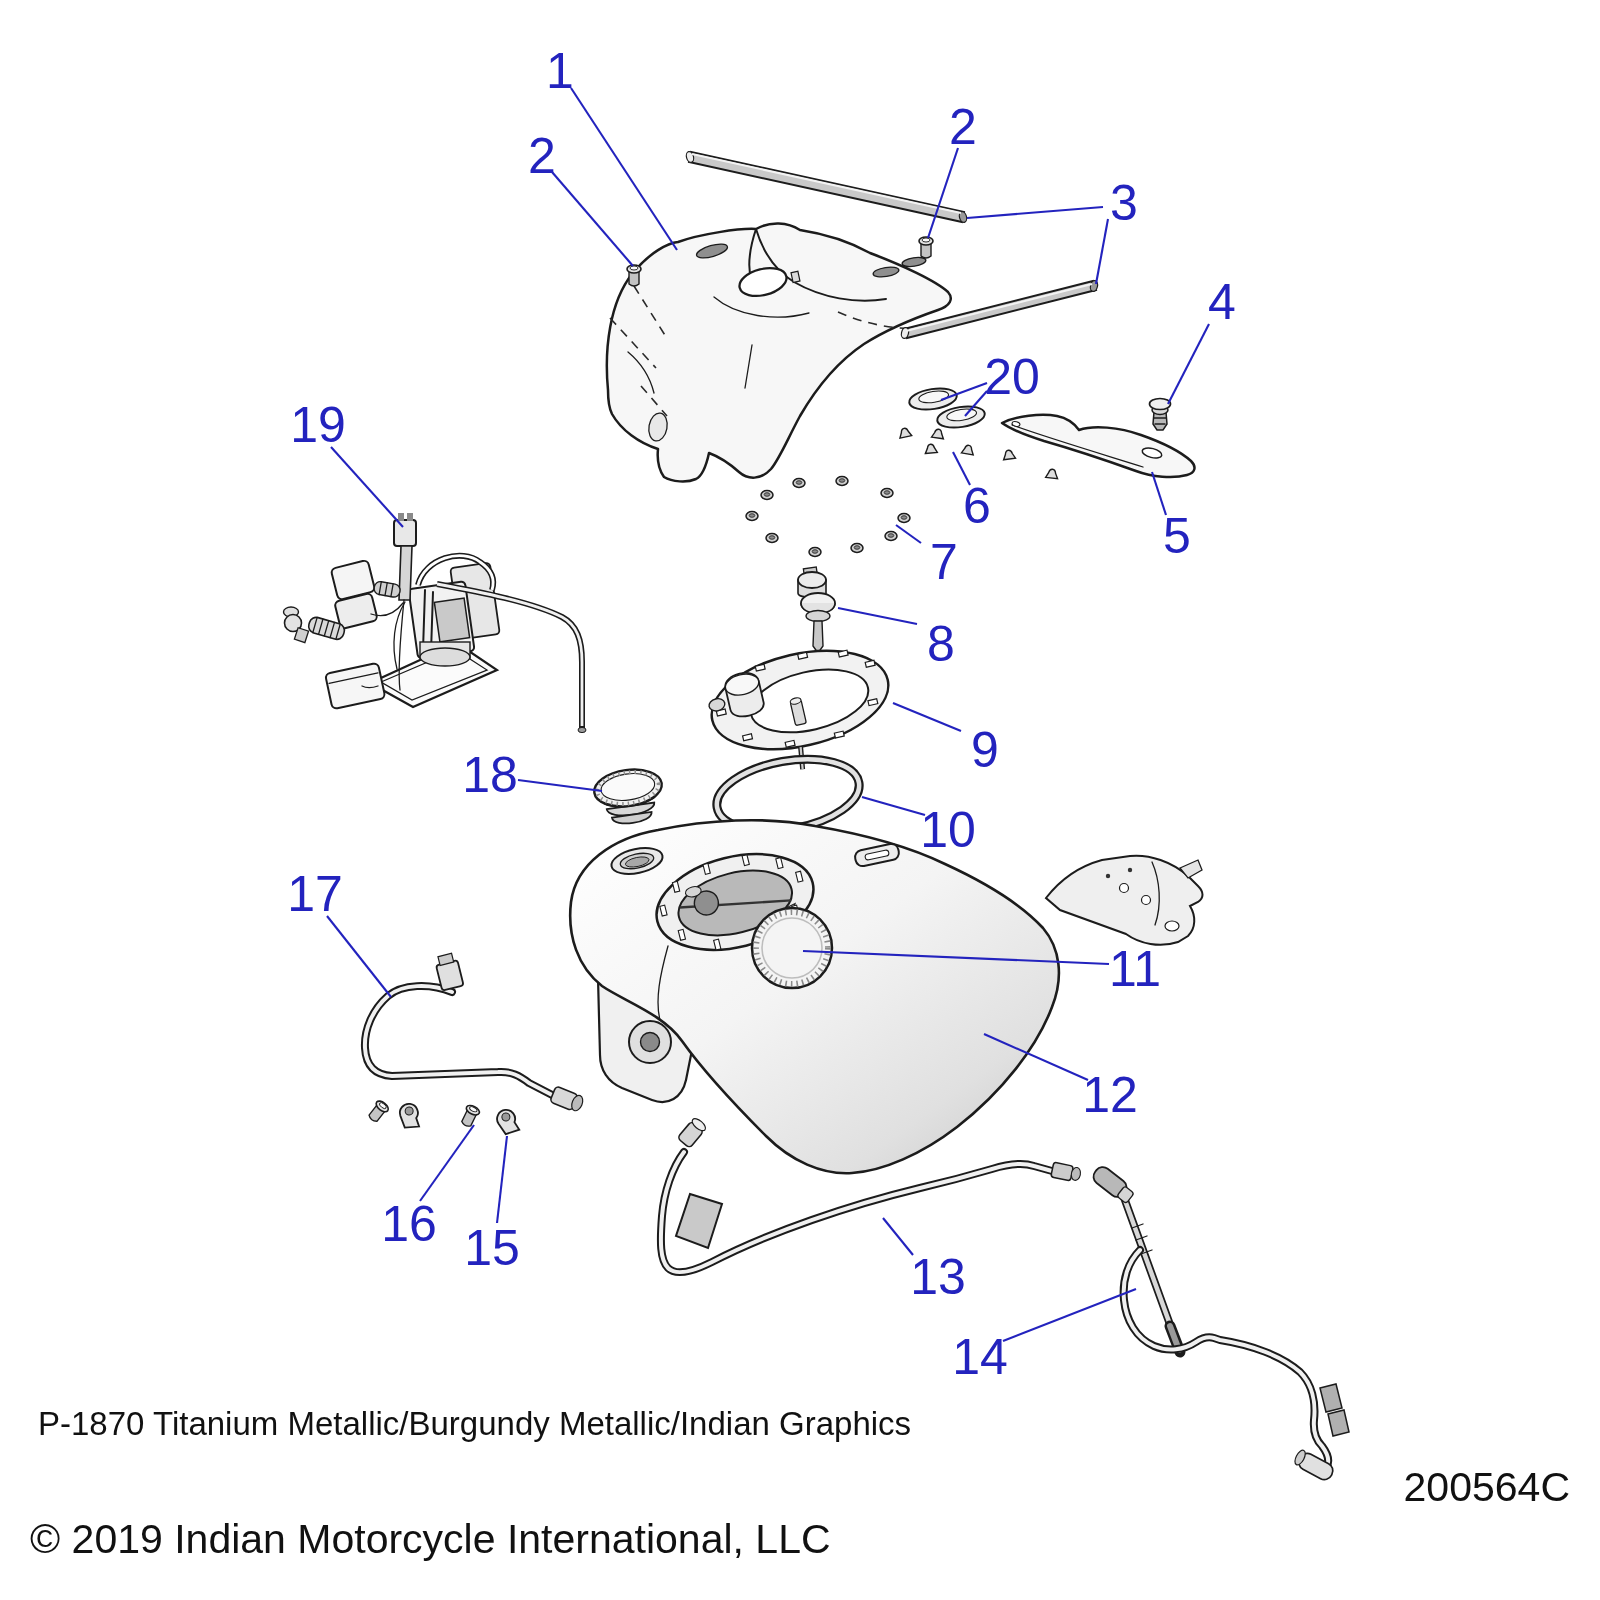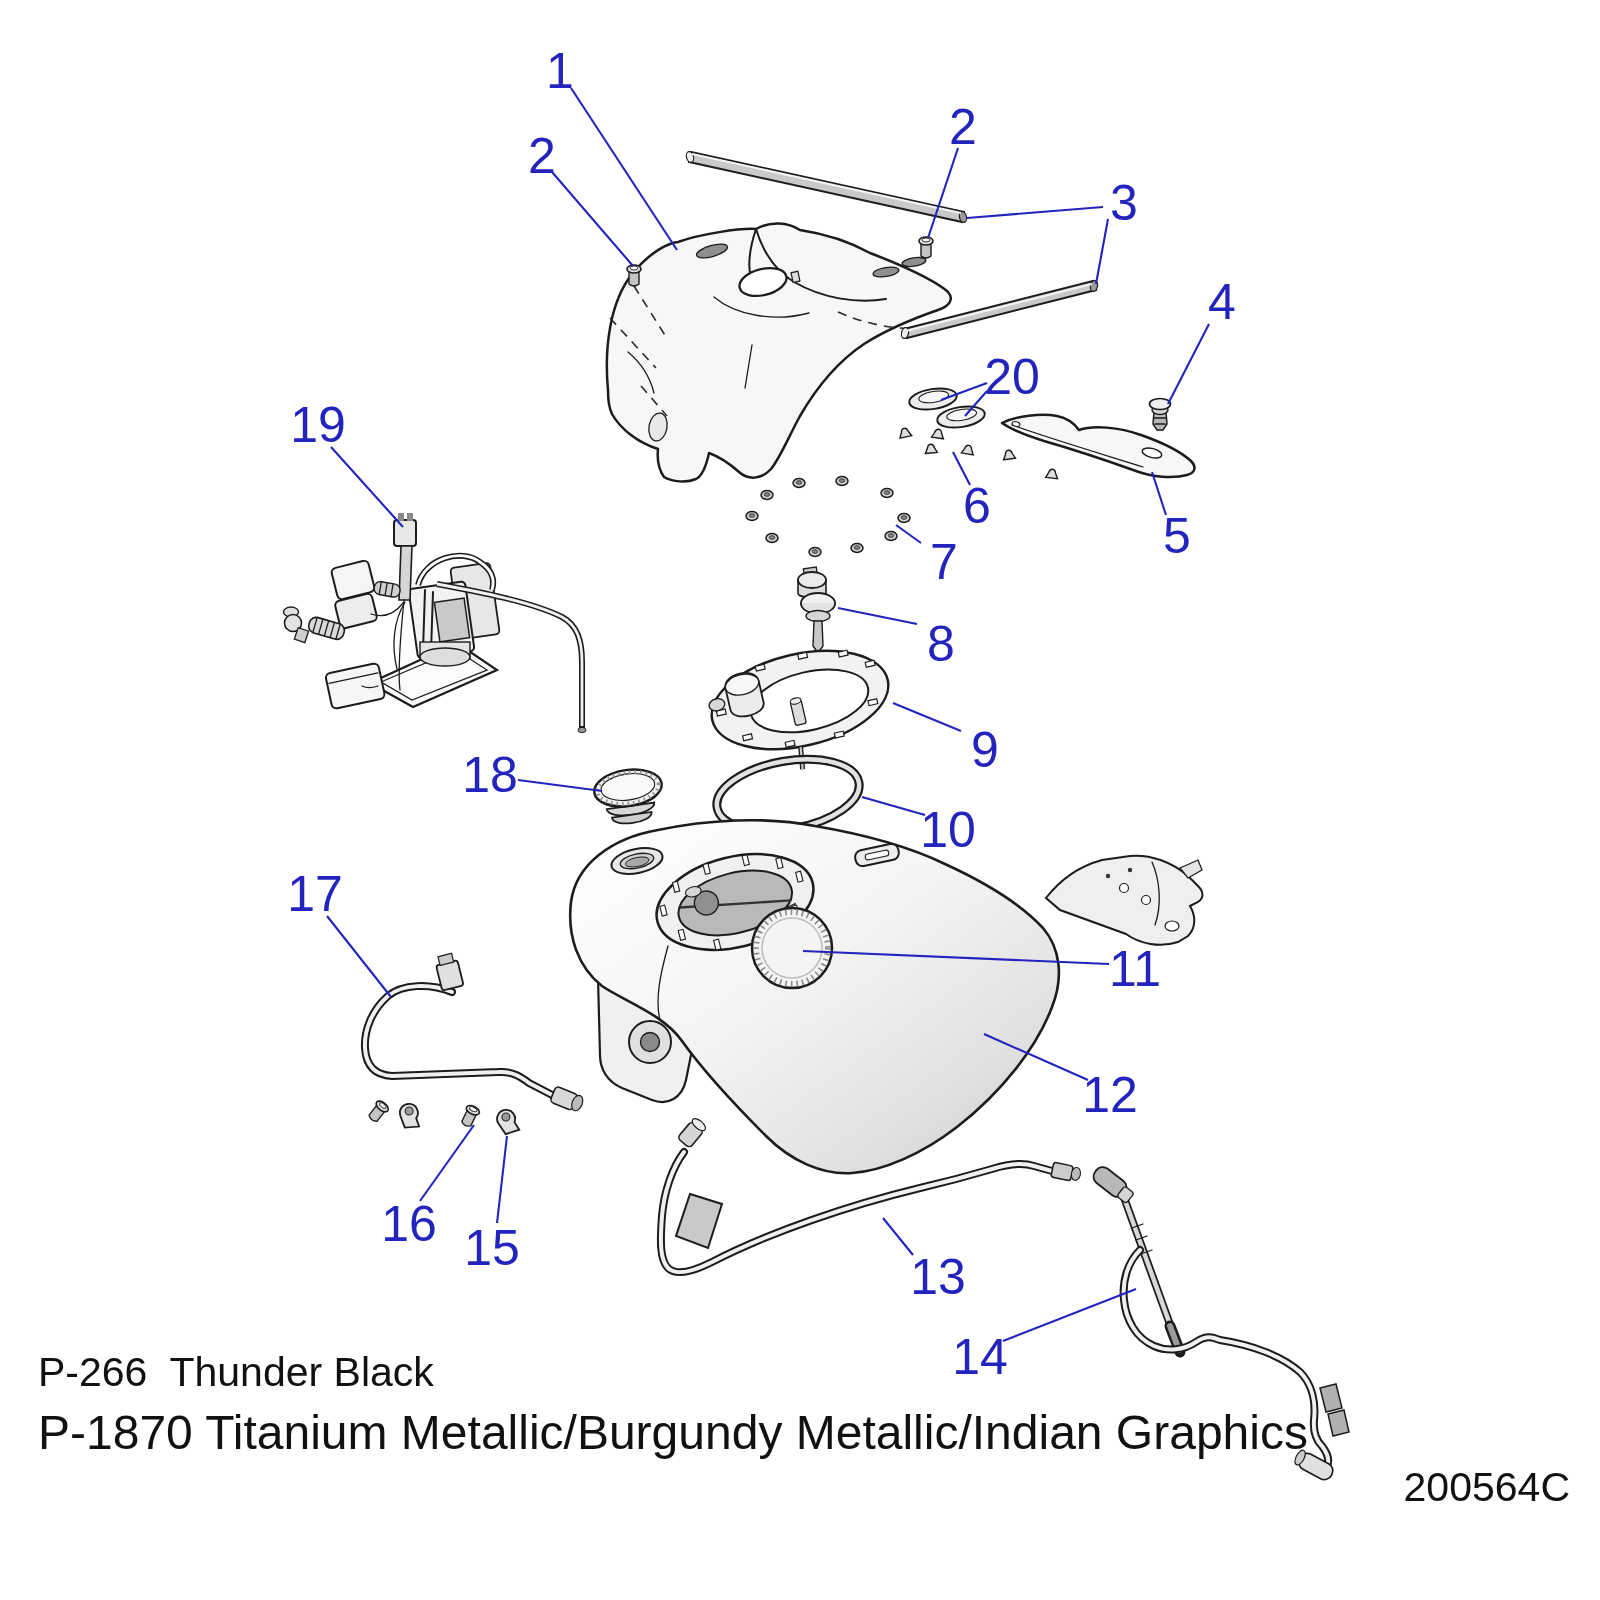--- a/index.html
+++ b/index.html
@@ -13,21 +13,21 @@
   .dash{fill:none;stroke:#2a2a2a;stroke-width:1.6;stroke-dasharray:9 7;}
   .metal{fill:#c9c9c9;stroke:#1c1c1c;stroke-width:2;}
   .dark{fill:#8f8f8f;stroke:#1c1c1c;stroke-width:1.3;}
   .hose{fill:none;stroke:#1c1c1c;stroke-width:8;stroke-linecap:round;stroke-linejoin:round;}
   .hosein{fill:none;stroke:#f0f0f0;stroke-width:4;stroke-linecap:round;stroke-linejoin:round;}
   .leader{stroke:var(--callout,#2323be);stroke-width:2.1;fill:none;}
   .callout{font-size:50px;fill:var(--callout,#2323be);text-anchor:middle;}
   
   .txt{position:absolute;color:#111;white-space:pre;}
   .legend1{left:38px;top:1349px;font-size:41px;}
-  .legend2{left:38px;top:1405px;font-size:48px;}
+  .legend2{left:38px;top:1405px;font-size:33px;}
   .copyright{left:30px;top:1516px;font-size:41px;}
   .docnum{right:30px;top:1464px;font-size:41px;}
 </style>
 </head>
 <body>
 
 <div class="stage">
 <svg width="1600" height="1600" viewBox="0 0 1600 1600">
   <defs>
     <linearGradient id="gTank" x1="0" y1="0" x2="1" y2="1">
@@ -414,16 +414,16 @@
     <text class="callout" x="980" y="1357" dominant-baseline="central">14</text>
     <text class="callout" x="492" y="1248" dominant-baseline="central">15</text>
     <text class="callout" x="409" y="1224" dominant-baseline="central">16</text>
     <text class="callout" x="315" y="894" dominant-baseline="central">17</text>
     <text class="callout" x="490" y="775" dominant-baseline="central">18</text>
     <text class="callout" x="318" y="425" dominant-baseline="central">19</text>
     <text class="callout" x="1012" y="377" dominant-baseline="central">20</text>
   </g>
 </svg>
 
-  <div class="txt legend1">P-266  Thunder Black</div>
   <div class="txt legend2">P-1870 Titanium Metallic/Burgundy Metallic/Indian Graphics</div>
+  <div class="txt copyright">© 2019 Indian Motorcycle International, LLC</div>
   <div class="txt docnum">200564C</div>
 </div>
 
 </body></html>

